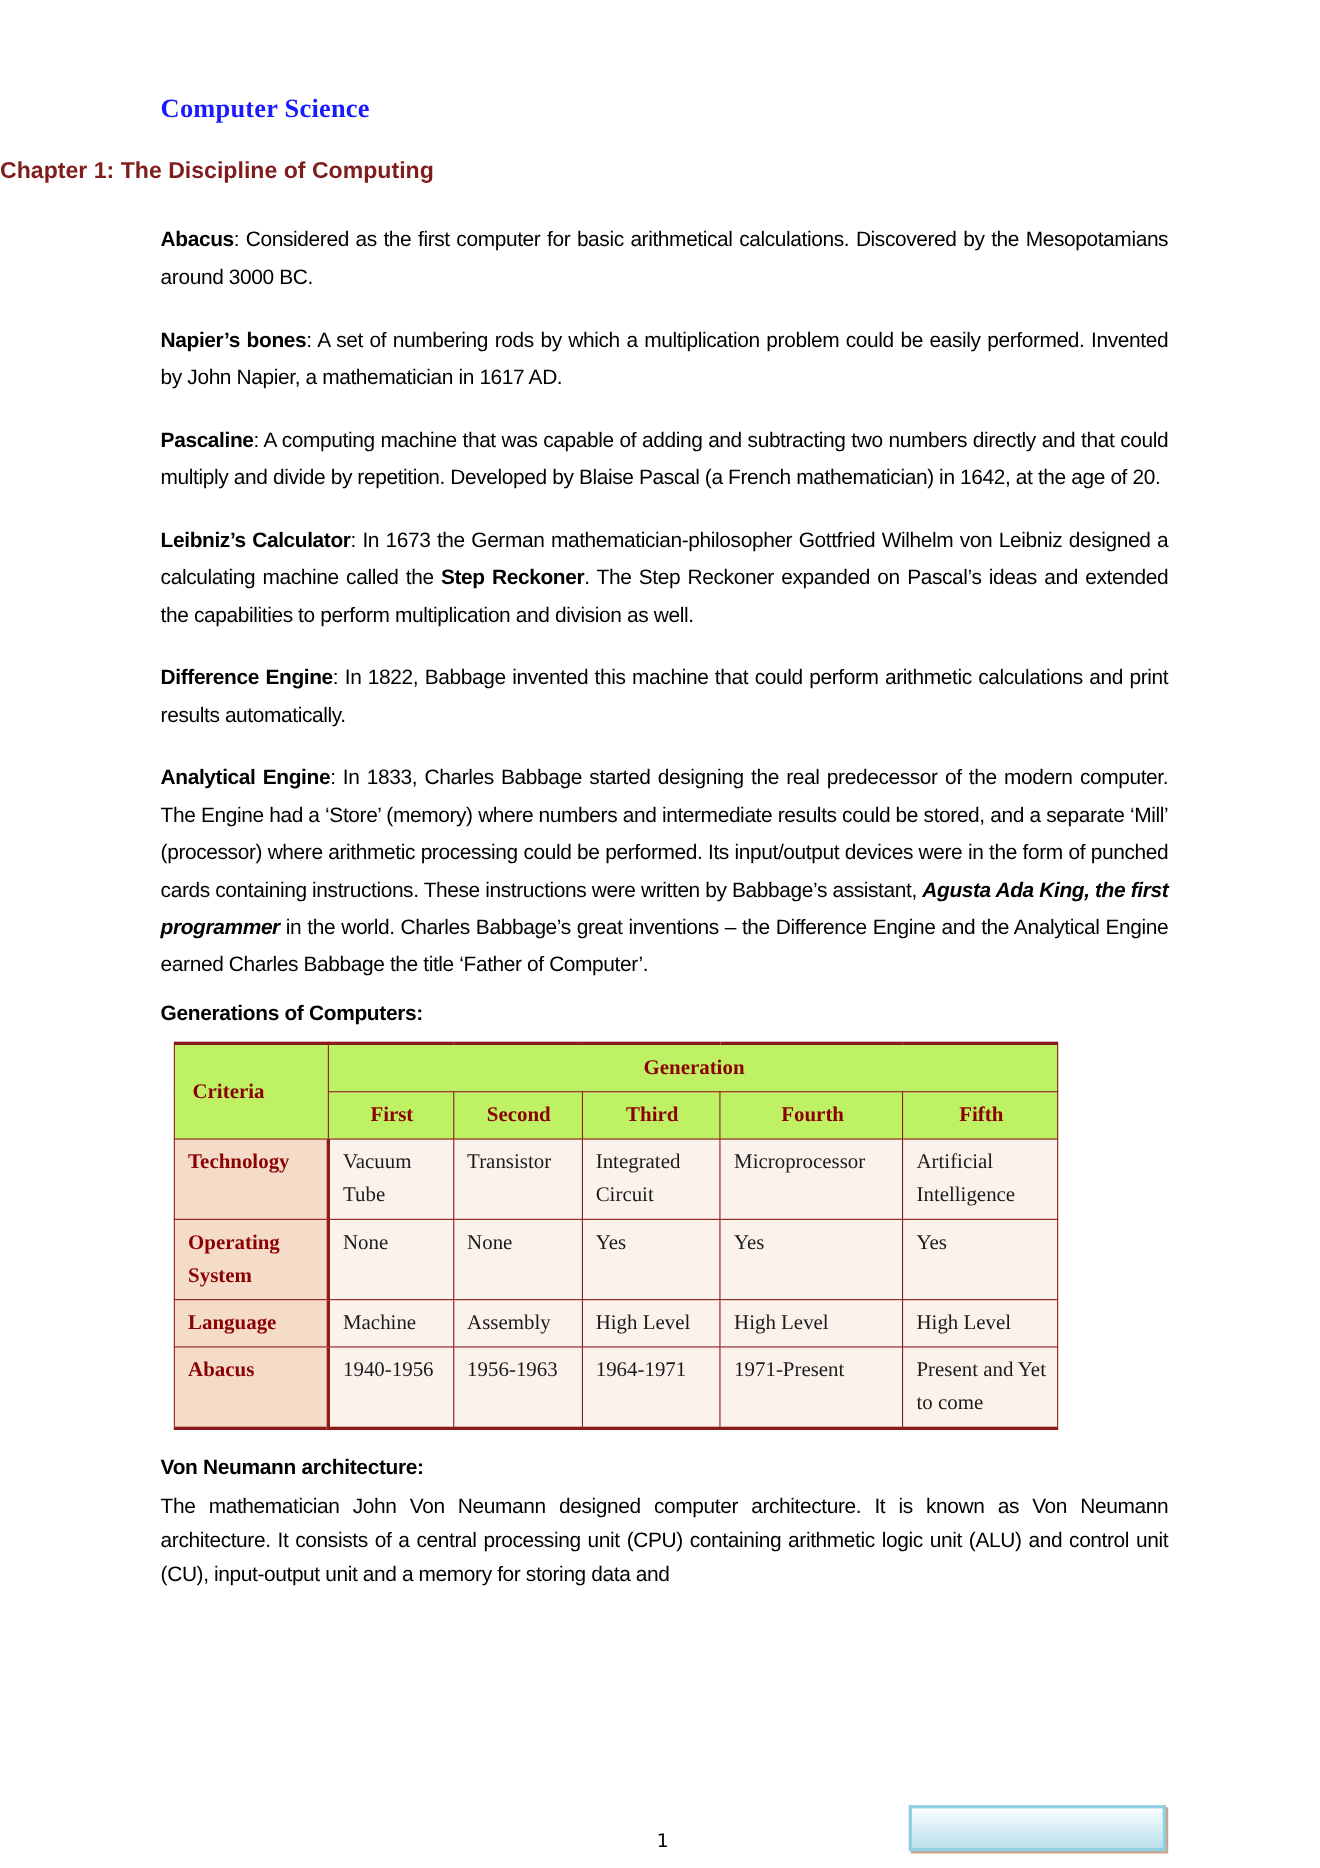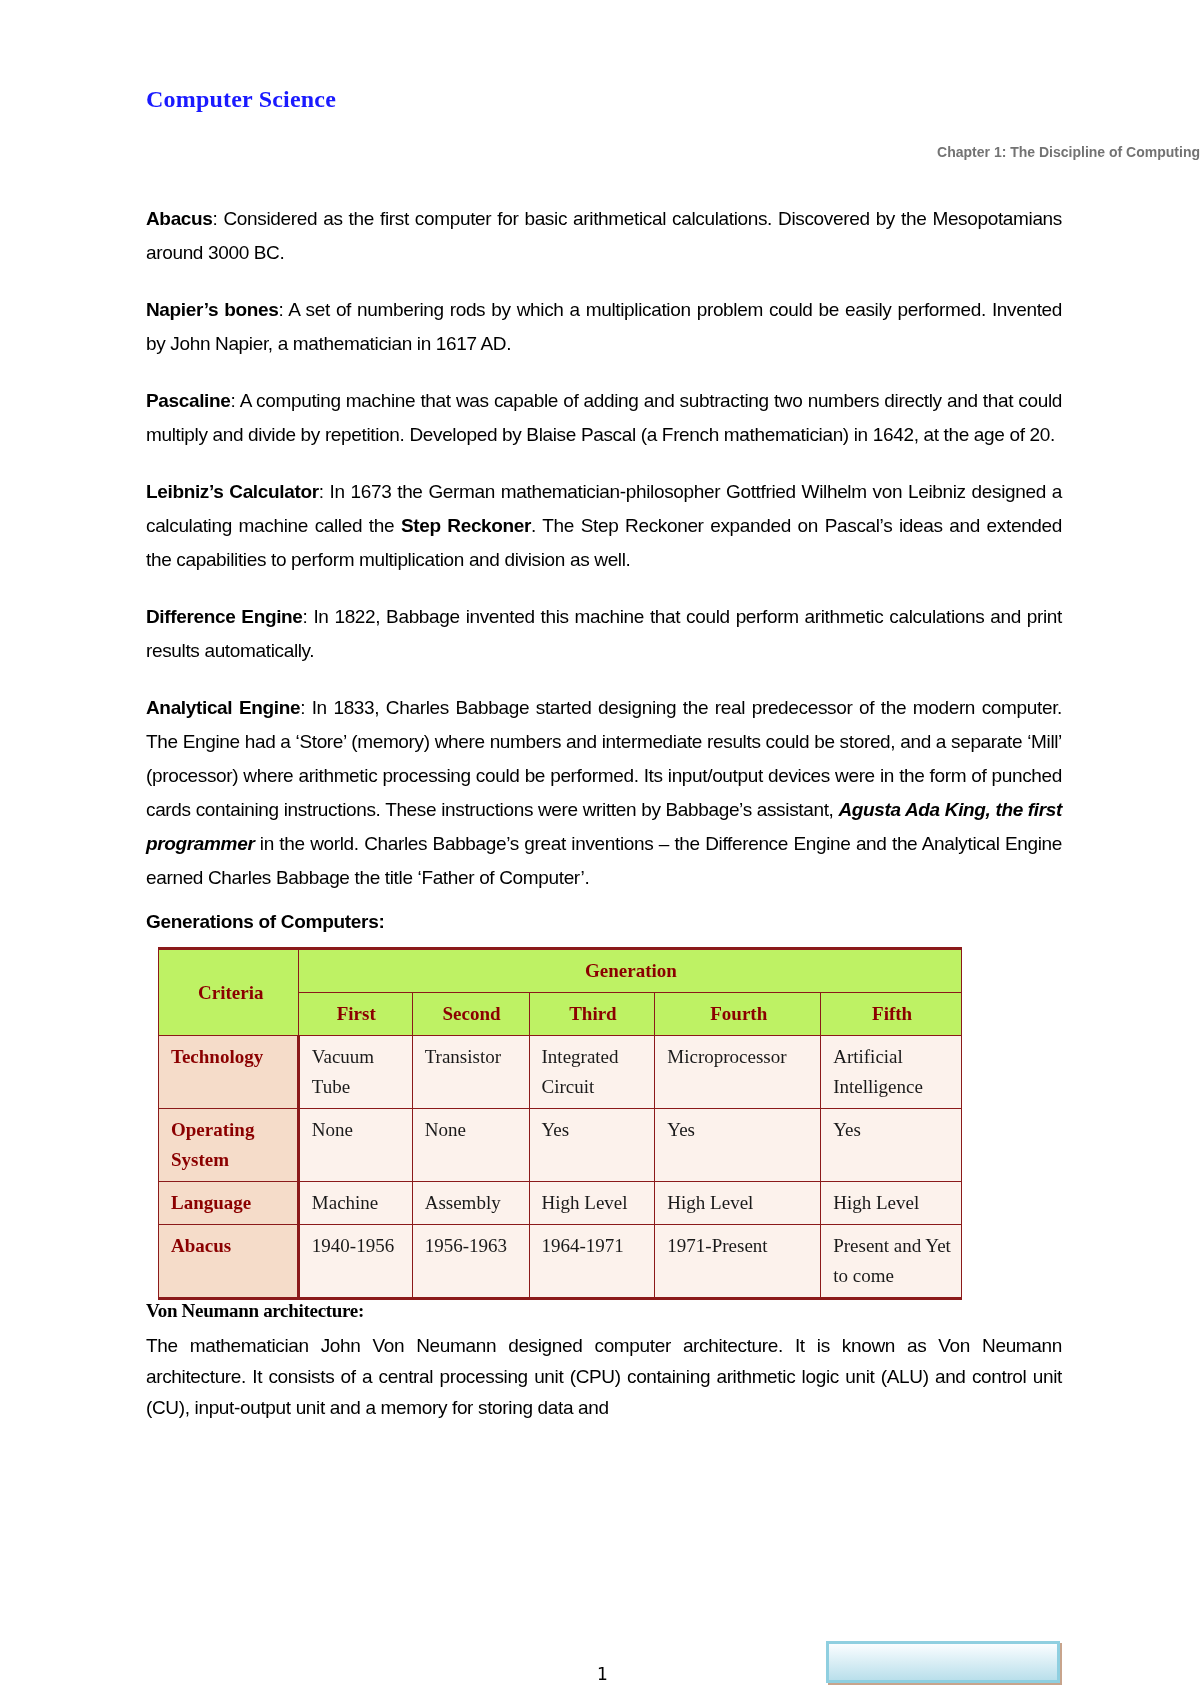--- a/index.html
+++ b/index.html
@@ -1,22 +1,22 @@
 <!DOCTYPE html>
 <html><head>
 <meta charset="utf-8">
 <style>
   html, body { margin: 0; padding: 0; background: #ffffff; }
   body { width: 1200px; height: 1698px; position: relative; overflow: hidden;
          font-family: "Liberation Sans", "DejaVu Sans", sans-serif; color: #000; }
   .page { position: absolute; left: 0; top: 16px; width: 1200px; height: 1698px; }
   .doc-title { position: absolute; left: 146px; top: 70px; font-family: "Liberation Serif", serif;
                font-weight: bold; font-size: 24px; color: #1a1aff; letter-spacing: 0.2px; }
-  .chapter-title { position: absolute; left: 0; width: 1200px; top: 128px; text-align: right;
-                   font-weight: bold; font-size: 14px; color: #737373; }
+  .chapter-title { position: absolute; left: 0; width: 1200px; top: 128px; text-align: left;
+                   font-weight: bold; font-size: 21px; color: #7f1d1d; }
   .body { position: absolute; left: 146px; width: 916px; top: 186px; }
   p.para { margin: 0 0 23px 0; font-size: 19px; line-height: 34px; text-align: justify;
            font-family: "Liberation Sans Narrow", "Liberation Sans", sans-serif; letter-spacing: -0.35px; }
   .label { font-weight: bold; margin-top: 32px; }
   .bi { font-weight: bold; font-style: italic; }
   .section-head { font-weight: bold; font-size: 19px; margin: 0 0 14px 0; letter-spacing: -0.3px; }
   table.gen { border-collapse: collapse; margin-left: 12px; width: 804px;
               font-family: "Liberation Serif", serif; font-size: 19px;
               border-top: 3px solid #8b1a1a; border-bottom: 3px solid #8b1a1a; border-left: 1px solid #7a7aff; }
   table.gen td, table.gen th { border: 1.5px solid #8b1a1a; vertical-align: top; padding: 6px 10px 6px 12px;
@@ -70,21 +70,21 @@
       <colgroup>
         <col style="width:140px">
           <col style="width:114px">
           <col style="width:117px">
           <col style="width:126px">
           <col style="width:166px">
           <col style="width:141px">
       </colgroup>
       <tbody>
           <tr>
-        <th rowspan="2" style="vertical-align:middle; padding-left:39px;">Criteria</th>
+        <th rowspan="2" style="vertical-align:middle; padding-left:16px;">Criteria</th>
         <th colspan="5" class="center">Generation</th>
       </tr>
       <tr>
         <th class="center">First</th>
         <th class="center">Second</th>
         <th class="center">Third</th>
         <th class="center">Fourth</th>
         <th class="center">Fifth</th>
       </tr>
       <tr>
@@ -115,19 +115,19 @@
         <td class="crit">Abacus</td>
         <td class="val">1940-1956</td>
         <td class="val">1956-1963</td>
         <td class="val">1964-1971</td>
         <td class="val">1971-Present</td>
         <td class="val">Present and Yet to come</td>
       </tr>
     </tbody>
       </table>
 
-    <div class="section-head" style="margin-bottom:8px;font-family:Liberation Serif, serif;">Von Neumann architecture:</div>
+    <div class="section-head" style="margin-top:24px; margin-bottom:8px;">Von Neumann architecture:</div>
     <p class="para" style="line-height:31px;">The mathematician John Von Neumann designed computer architecture. It is known as Von Neumann architecture. It consists of a central processing unit (CPU) containing arithmetic logic unit (ALU) and control unit (CU), input-output unit and a memory for storing data and</p>
   </div>
 
   <div class="page-number">1</div>
   <div class="footer-box"></div>
 </div>
 
 </body></html>

